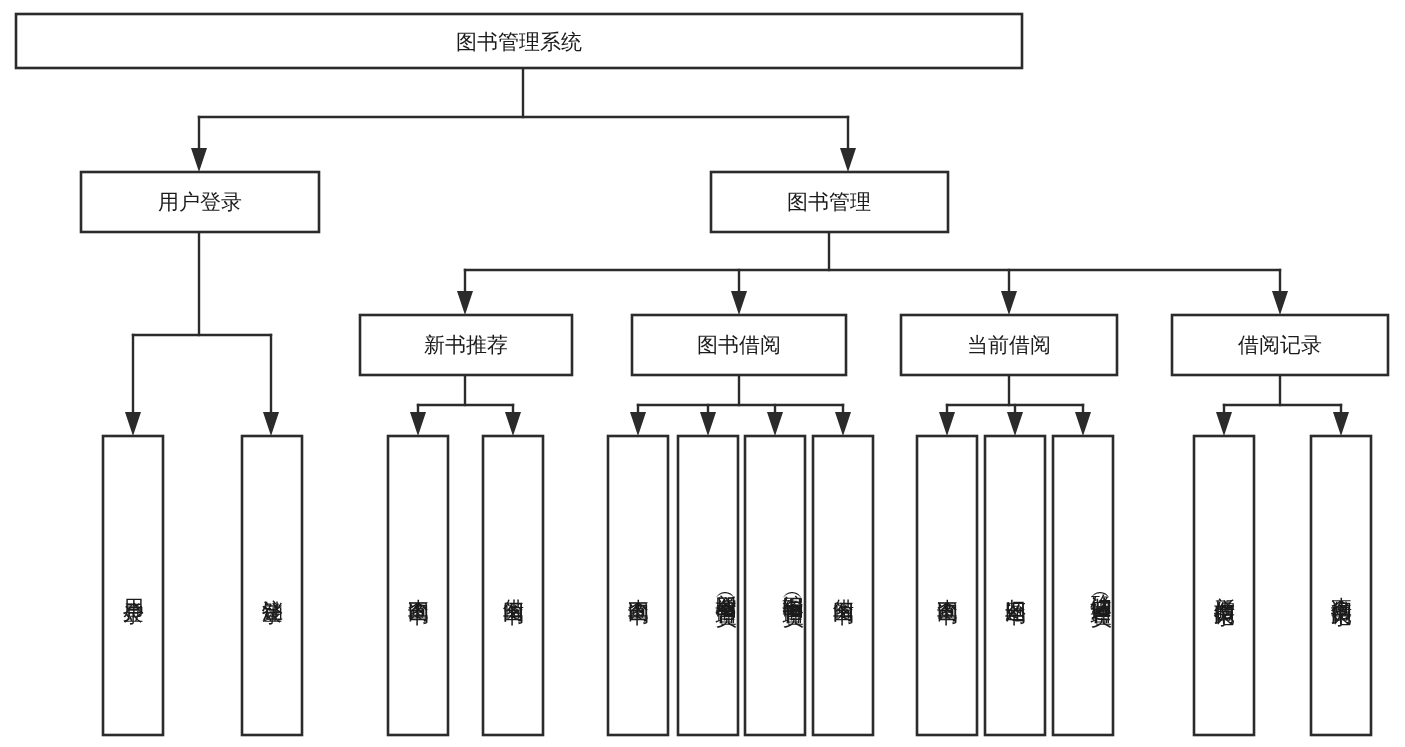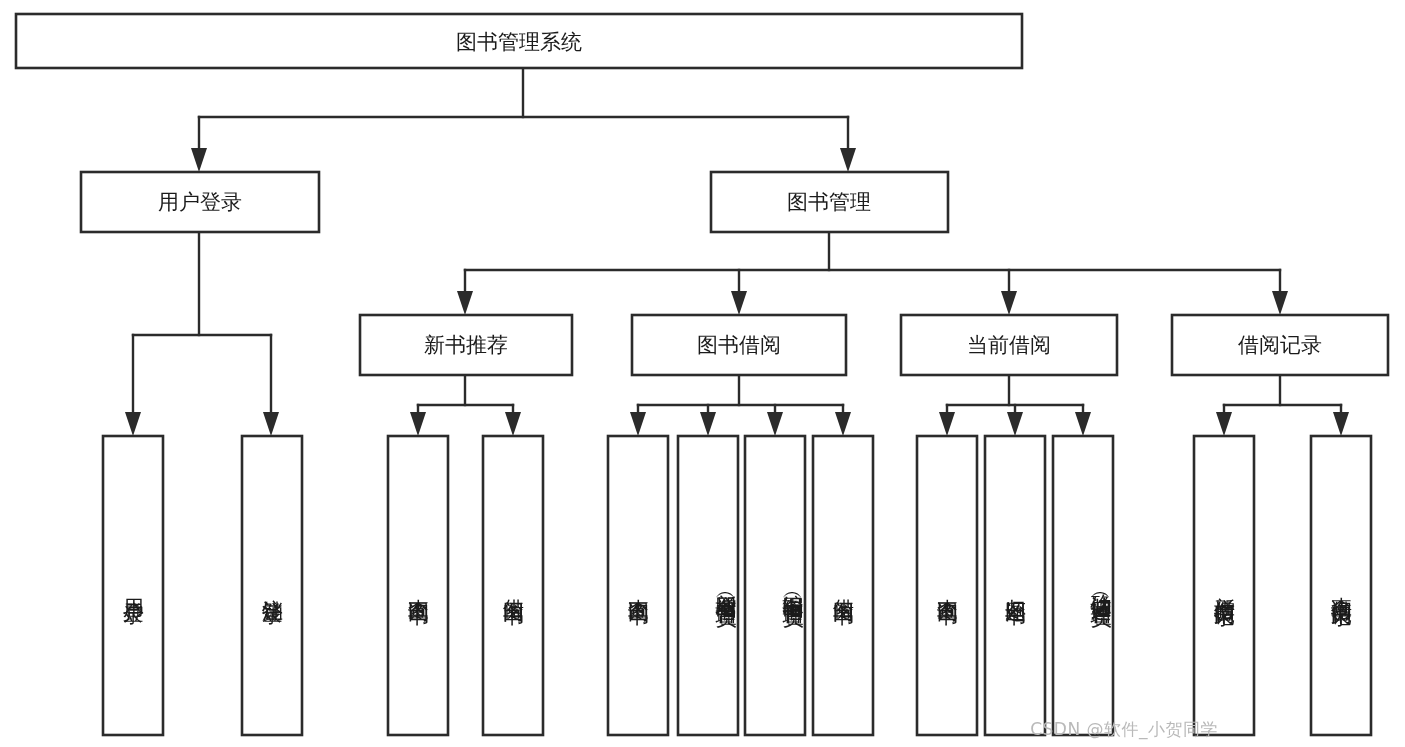--- a/index.html
+++ b/index.html
@@ -221,14 +221,13 @@
   <div class="leaf-label" style="left:745px; top:436px; width:60px; height:299px; align-items:flex-start;">编辑图书（管理员）</div>
   <div class="leaf-label" style="left:813px; top:436px; width:60px; height:299px;">借阅图书</div>
 
   <div class="leaf-label" style="left:917px; top:436px; width:60px; height:299px;">查询图书</div>
   <div class="leaf-label" style="left:985px; top:436px; width:60px; height:299px;">归还图书</div>
   <div class="leaf-label" style="left:1053px; top:436px; width:60px; height:299px; align-items:flex-start;">确认归还（管理员）</div>
 
   <div class="leaf-label" style="left:1194px; top:436px; width:60px; height:299px;">新增借阅记录</div>
   <div class="leaf-label" style="left:1311px; top:436px; width:60px; height:299px;">查询借阅记录</div>
 
-  <div id="watermark">CSDN @软件_小贺同学</div>
 </div>
 
 </body></html>

